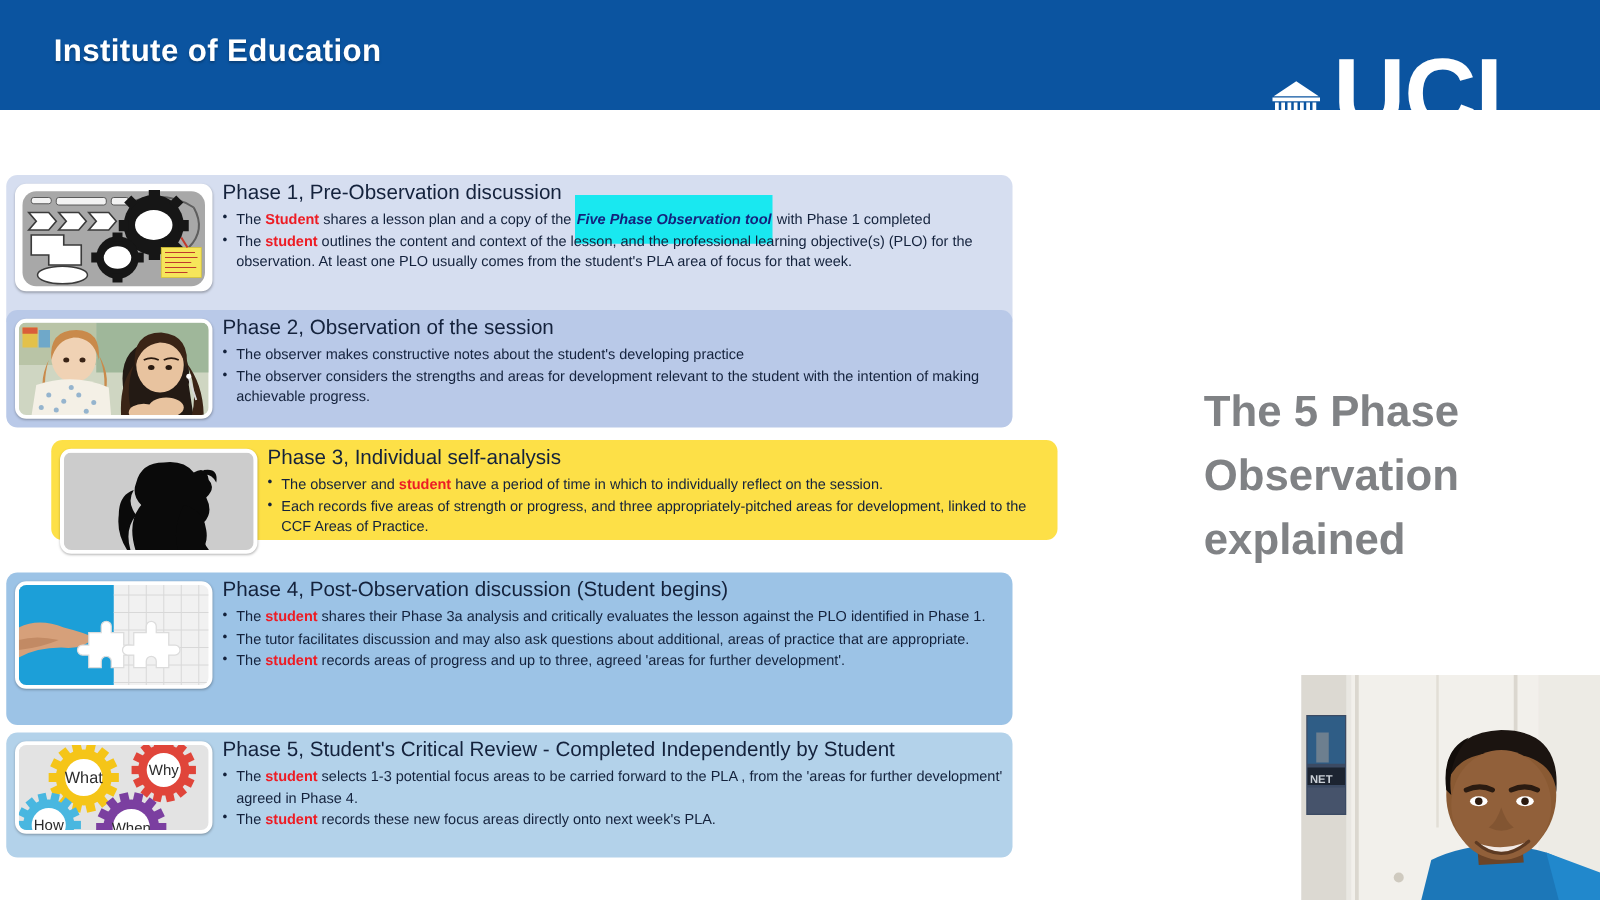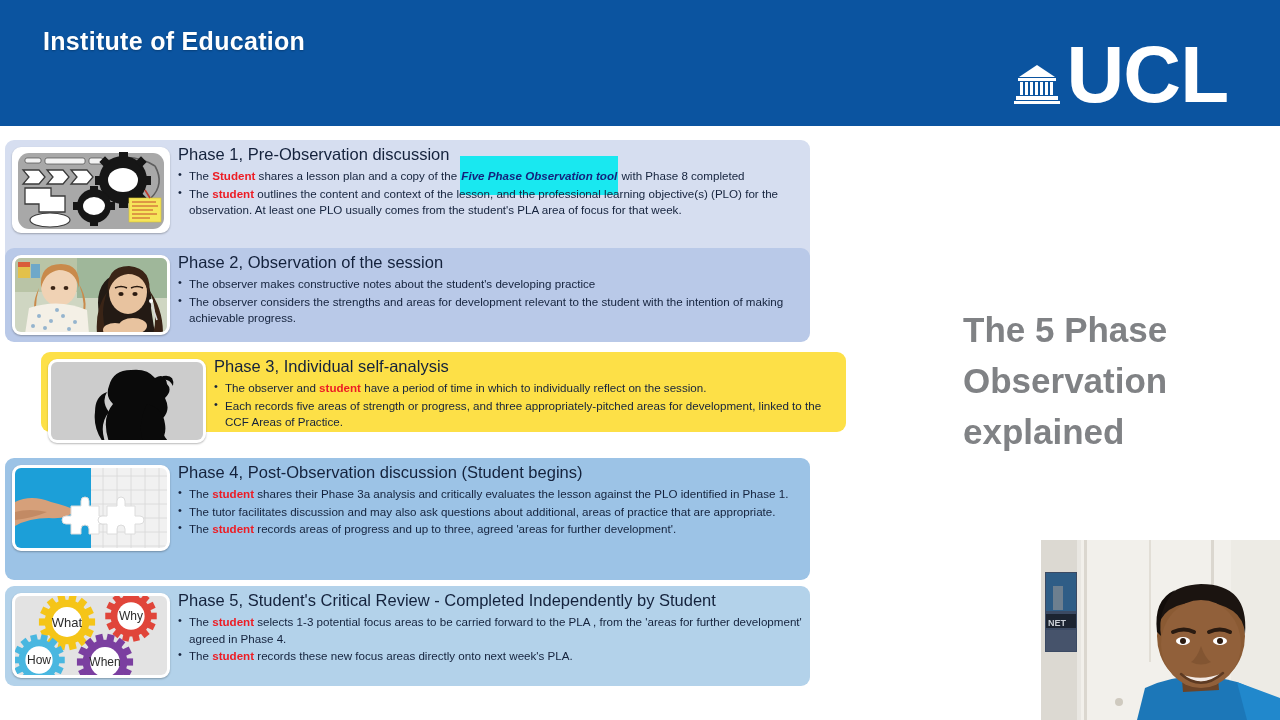--- a/index.html
+++ b/index.html
@@ -1,20 +1,20 @@
 <!DOCTYPE html>
 <html><head>
 <meta charset="utf-8">
 <style>
   html,body{margin:0;padding:0;background:#000;}
   body{width:1280px;height:720px;overflow:hidden;font-family:"Liberation Sans",sans-serif;}
   #slide{position:relative;width:1280px;height:720px;background:#fff;overflow:hidden;}
 
   
-  #banner{position:absolute;left:0;top:0;width:1280px;height:126px;background:#0b54a0;}
+  #banner{position:absolute;left:0;top:0;width:1280px;height:88px;background:#0b54a0;}
   #banner-title{position:absolute;left:43px;top:27px;font-size:25px;font-weight:bold;color:#ffffff;
     letter-spacing:.3px;text-shadow:0 1px 2px rgba(0,0,0,.25);}
   #ucl-logo{position:absolute;right:52px;top:44px;display:flex;align-items:flex-end;gap:6px;}
   #ucl-mark{width:48px;height:42px;display:block;}
   #ucl-word{font-size:80px;line-height:.78;font-weight:bold;color:#ffffff;letter-spacing:-1px;
     font-family:"Liberation Sans",sans-serif;}
 
   
   .panel{position:absolute;left:5px;width:805px;border-radius:9px;box-sizing:border-box;}
   .panel .thumb-wrap{position:absolute;left:7px;top:7px;width:158px;border:3px solid #ffffff;
@@ -113,21 +113,21 @@
                 <line x1="117" y1="64" x2="142" y2="64"></line>
       <line x1="117" y1="68" x2="135" y2="68"></line>
     </g>
     <path d="M130 40 l5 8" stroke="#c0392b" stroke-width="1.6"></path>
   </svg>
 </div>
         </div>
         <div class="body">
           <div class="ph-title">Phase 1, Pre-Observation discussion</div>
           <ul class="bullets">
-            <li><span>The </span><b class="stu">Student</b><span> shares a lesson plan and a copy of the </span><span class="hl">Five Phase Observation tool</span><span> with Phase 8 completed</span></li>
+            <li><span>The </span><b class="stu">Student</b><span> shares a lesson plan and a copy of the </span><span class="hl">Five Phase Observation tool</span><span> with Phase 1 completed</span></li>
             <li><span>The </span><b class="stu">student</b><span> outlines the content and context of the lesson, and the professional  learning objective(s) (PLO) for the observation. At least one PLO usually comes from the student's PLA area of focus for that week.</span></li>
           </ul>
         </div>
       </div>
       <div class="panel" style="top: 248px; height: 94px; background: rgb(185, 201, 232);">
         <div class="thumb-wrap" style="height: 80px;">
           <div class="thumb" title="Photograph of an adult and a young child working together at a table">
   <svg class="art" viewBox="0 0 152 76" preserveAspectRatio="none">
     <rect width="152" height="76" fill="#cfd6c2"></rect>
     <rect x="0" y="0" width="62" height="34" fill="#b9c4a6"></rect>
@@ -221,21 +221,21 @@
         <div class="body">
           <div class="ph-title">Phase 4, Post-Observation discussion (Student begins)</div>
           <ul class="bullets">
             <li><span>The </span><b class="stu">student</b><span> shares their Phase 3a analysis and critically evaluates the lesson against the PLO identified in Phase 1.</span></li>
             <li><span>The tutor facilitates discussion and may also ask questions about additional, areas of practice that are appropriate.</span></li>
             <li><span>The </span><b class="stu">student</b><span> records areas of progress and up to three, agreed 'areas for further development'.</span></li>
           </ul>
         </div>
       </div>
       <div class="panel" style="top: 586px; height: 100px; background: rgb(179, 210, 234);">
-        <div class="thumb-wrap" style="height: 85px;">
+        <div class="thumb-wrap" style="height: 74px;">
           <div class="thumb" title="Four coloured cogs labelled What, Why, How and When">
   <svg class="art" viewBox="0 0 152 82" preserveAspectRatio="none">
     <rect width="152" height="82" fill="#e3e3e3"></rect>
     <g class="cogs">
                 <rect x="71.92" y="22.4" width="8.16" height="7.199999999999999" fill="#f5c518" transform="rotate(0 76 26)"></rect>
                 <rect x="69.54325282965806" y="32.81320973882139" width="8.16" height="7.199999999999999" fill="#f5c518" transform="rotate(25.714285714285715 73.62325282965806 36.413209738821394)"></rect>
                 <rect x="62.8837552446096" y="41.16395557923271" width="8.16" height="7.199999999999999" fill="#f5c518" transform="rotate(51.42857142857143 66.9637552446096 44.763955579232714)"></rect>
                 <rect x="53.260502414951546" y="45.79826989236377" width="8.16" height="7.199999999999999" fill="#f5c518" transform="rotate(77.14285714285715 57.340502414951544 49.39826989236377)"></rect>
                 <rect x="42.57949758504846" y="45.79826989236377" width="8.16" height="7.199999999999999" fill="#f5c518" transform="rotate(102.85714285714286 46.659497585048456 49.39826989236377)"></rect>
                 <rect x="32.9562447553904" y="41.16395557923271" width="8.16" height="7.199999999999999" fill="#f5c518" transform="rotate(128.57142857142856 37.0362447553904 44.763955579232714)"></rect>

